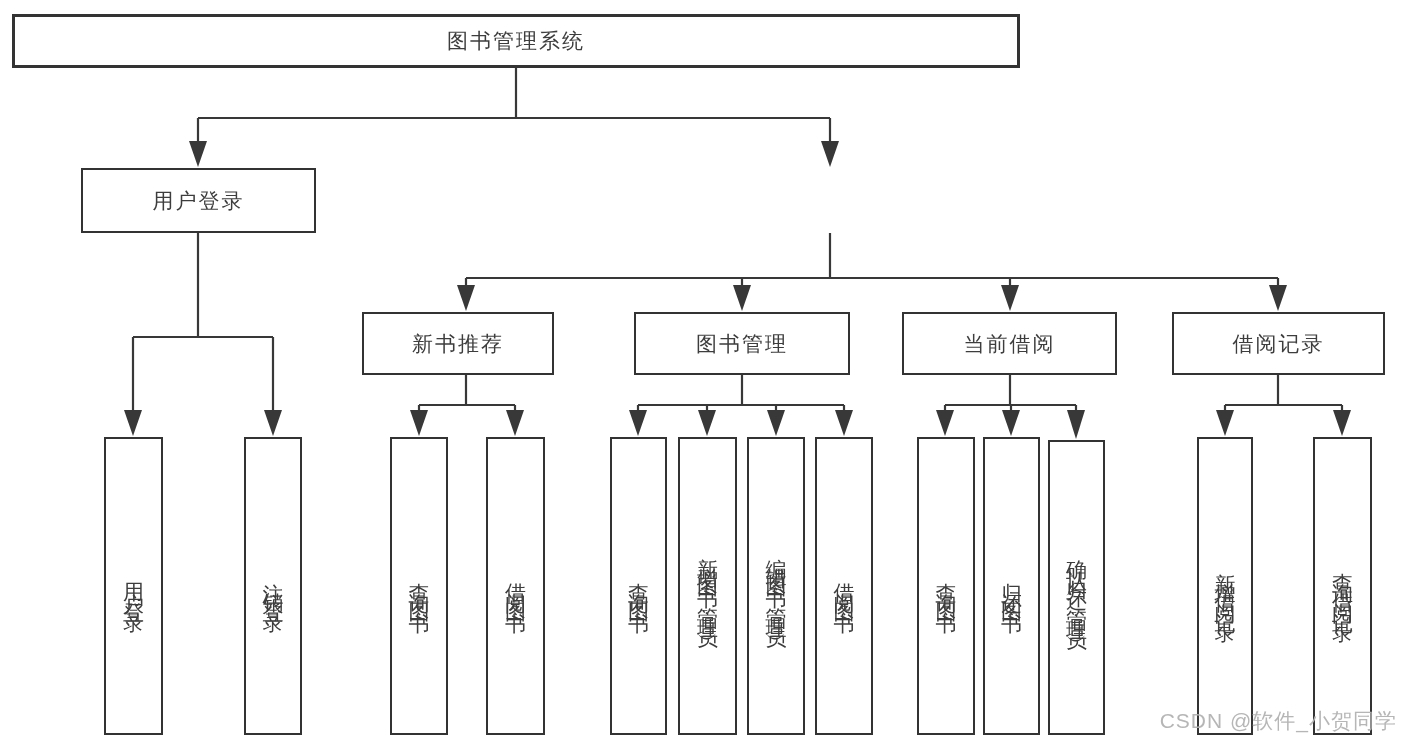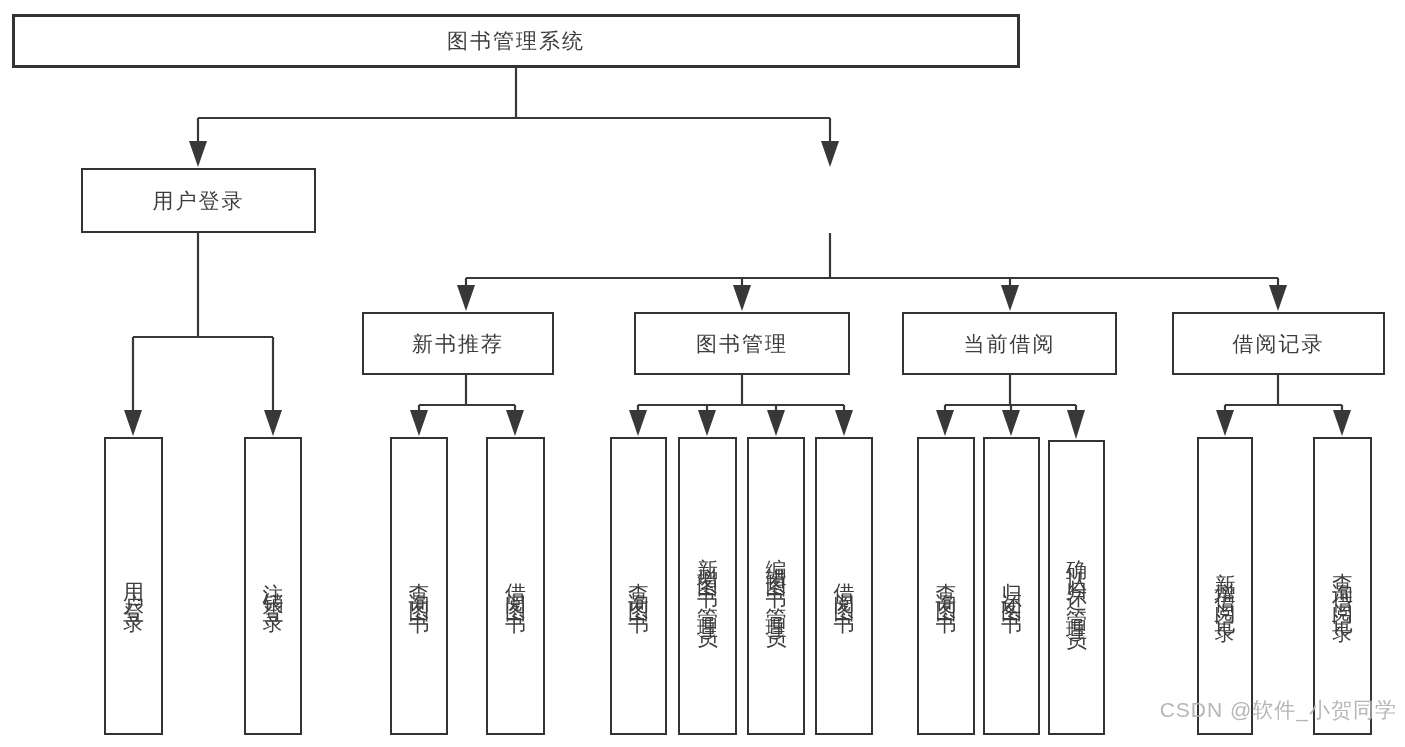--- a/index.html
+++ b/index.html
@@ -34,21 +34,21 @@
   .n-b1 { left:610px;  top:437px; width:57px; height:298px; }
   .n-b2 { left:678px;  top:437px; width:59px; height:298px; }
   .n-b3 { left:747px;  top:437px; width:58px; height:298px; }
   .n-b4 { left:815px;  top:437px; width:58px; height:298px; }
   .n-c1 { left:917px;  top:437px; width:58px; height:298px; }
   .n-c2 { left:983px;  top:437px; width:57px; height:298px; }
   .n-c3 { left:1048px; top:440px; width:57px; height:295px; }
   .n-h1 { left:1197px; top:437px; width:56px; height:298px; }
   .n-h2 { left:1313px; top:437px; width:59px; height:298px; }
   .watermark {
-    position:absolute; right:8px; bottom:23px; z-index:5;
+    position:absolute; right:8px; bottom:12px; z-index:5;
     font-size:21px; color:rgba(178,178,178,0.95); letter-spacing:1px;
   }
 </style>
 </head>
 <body>
 
 <div class="canvas">
 
   <svg class="wires" viewBox="0 0 1405 747" xmlns="http://www.w3.org/2000/svg">
     <g stroke="#383838" stroke-width="2.2" fill="none">

